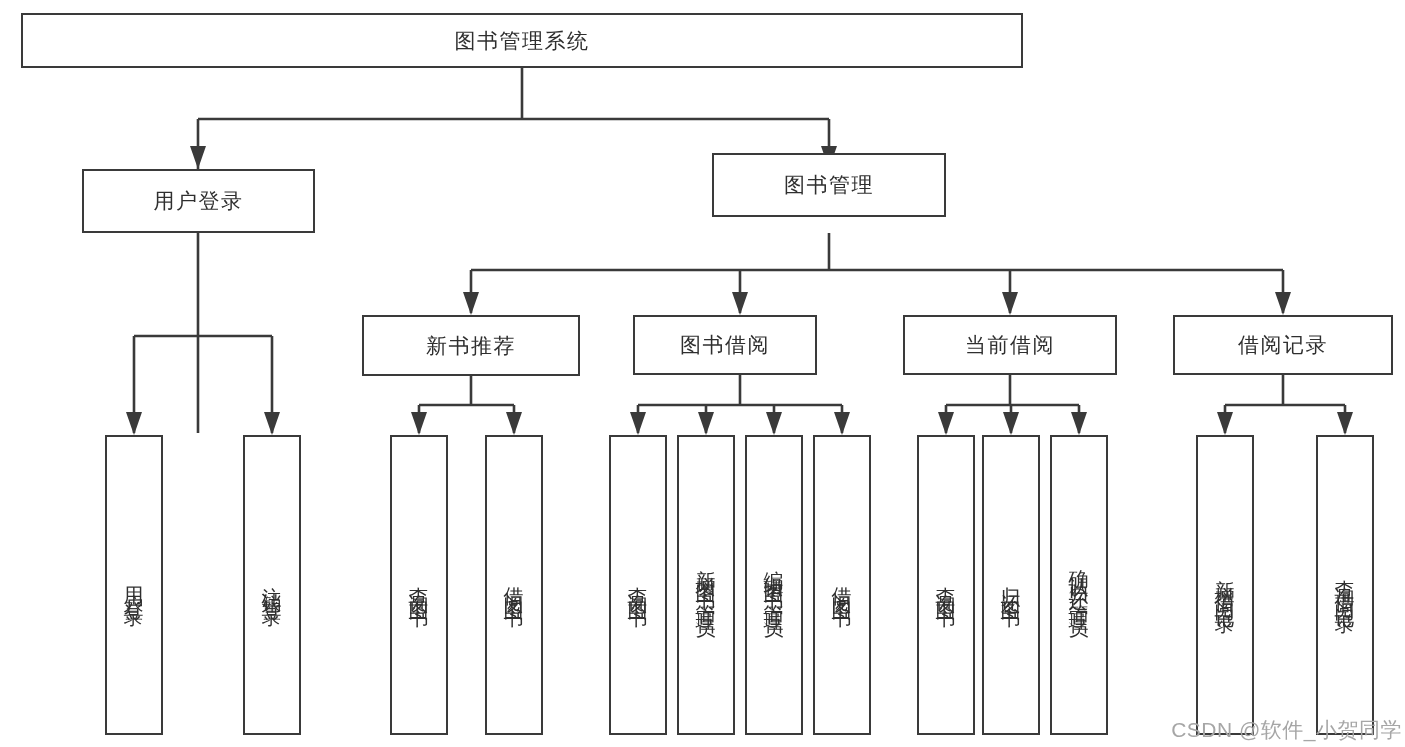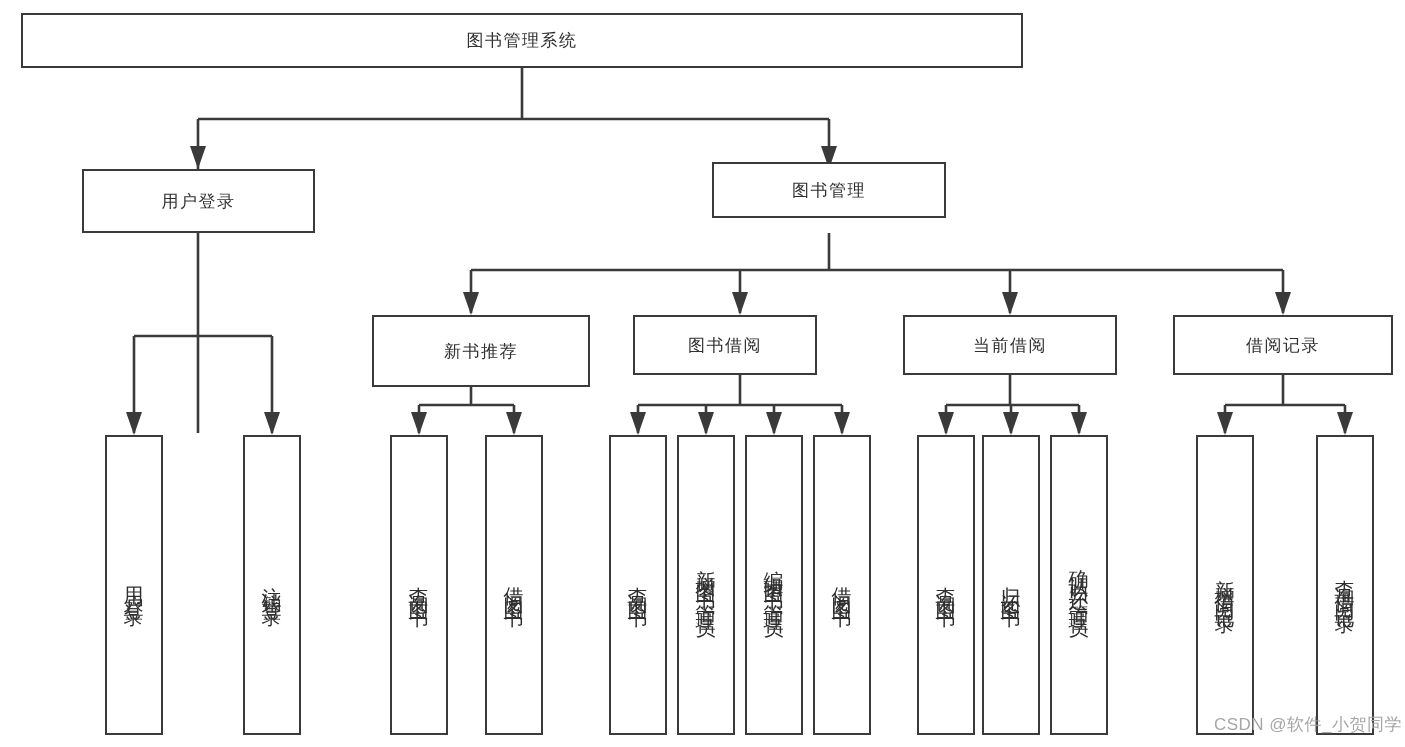--- a/index.html
+++ b/index.html
@@ -27,34 +27,34 @@
   .box {
     position: absolute;
     box-sizing: border-box;
     background: #ffffff;
     border: 2.5px solid var(--line);
     display: flex;
     align-items: center;
     justify-content: center;
     color: var(--text);
   }
-  .box.h { font-size: 17px; letter-spacing: 1.5px; }
+  .box.h { font-size: 21px; letter-spacing: 1.5px; }
   .box.v span {
     writing-mode: vertical-rl;
     text-orientation: mixed;
     font-size: 20px;
     letter-spacing: 7px;
     line-height: 1;
     white-space: nowrap;
   }
   .watermark {
     position: absolute;
     right: 3px;
-    bottom: 11px;
-    font-size: 17px;
+    bottom: 3px;
+    font-size: 21px;
     color: var(--watermark);
     letter-spacing: 0.5px;
   }
 </style>
 </head>
 <body>
 
 <div class="stage">
 
   <svg class="wires" viewBox="0 0 1405 747" xmlns="http://www.w3.org/2000/svg">
@@ -90,25 +90,25 @@
     </g>
   </svg>
 
   <div class="box h" style="left:21px;top:13px;width:1002px;height:55px">
     <span>图书管理系统</span>
   </div>
 
   <div class="box h" style="left:82px;top:169px;width:233px;height:64px">
     <span>用户登录</span>
   </div>
-  <div class="box h" style="left:712px;top:162px;width:234px;height:56px">
+  <div class="box h" style="left:712px;top:153px;width:234px;height:64px">
     <span>图书管理</span>
   </div>
 
-  <div class="box h" style="left:372px;top:315px;width:218px;height:72px">
+  <div class="box h" style="left:362px;top:315px;width:218px;height:61px">
     <span>新书推荐</span>
   </div>
   <div class="box h" style="left:633px;top:315px;width:184px;height:60px">
     <span>图书借阅</span>
   </div>
   <div class="box h" style="left:1173px;top:315px;width:220px;height:60px">
     <span>借阅记录</span>
   </div>
   <div class="box h" style="left:903px;top:315px;width:214px;height:60px">
     <span>当前借阅</span>

